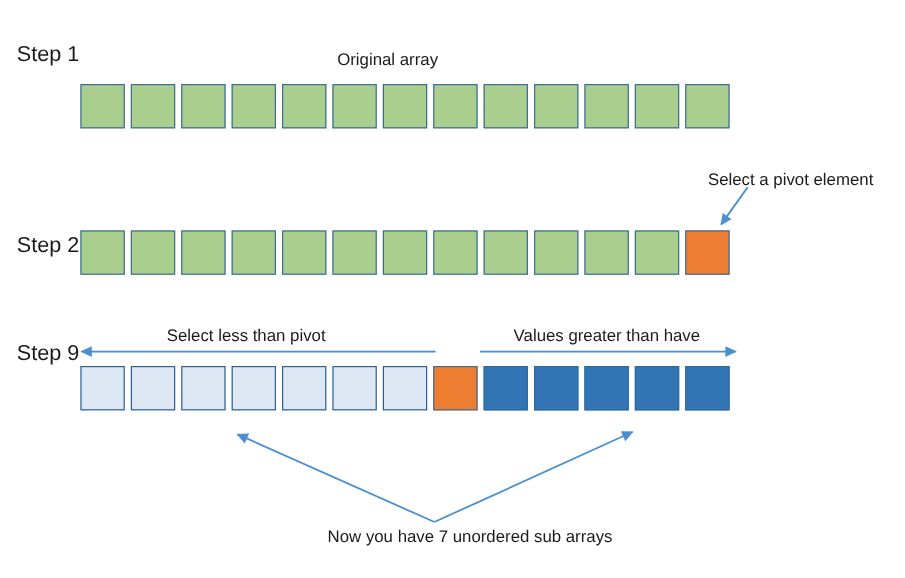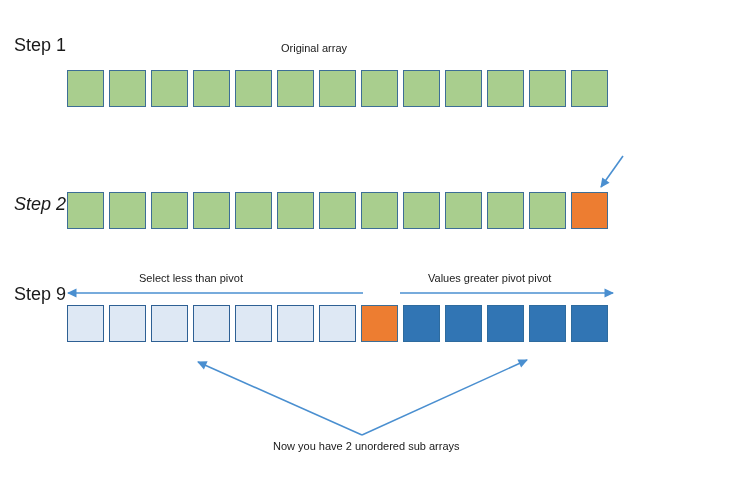--- a/index.html
+++ b/index.html
@@ -11,21 +11,21 @@
     position: relative;
     width: 754px;
     height: 482px;
     background: #ffffff;
     font-family: "Liberation Sans", sans-serif;
     overflow: hidden;
   }
   .txt {
     position: absolute;
     color: #1a1a1a;
-    font-size: 11px;
+    font-size: 14px;
     line-height: 1.1;
     white-space: nowrap;
   }
   .step-label { font-size: 18px; }
   .row {
     position: absolute;
     display: flex;
     flex-direction: row;
   }
   .cell {
@@ -66,22 +66,23 @@
       <div class="cell green"></div>
       <div class="cell green"></div>
       <div class="cell green"></div>
       <div class="cell green"></div>
       <div class="cell green"></div>
       <div class="cell green"></div>
       <div class="cell green"></div>
       <div class="cell green"></div>
     </div>
 
-  <div class="txt step-label" style="left:14px; top:195px;font-style:italic;">Step 2</div>
+  <div class="txt step-label" style="left:14px; top:195px;">Step 2</div>
 
+  <div class="txt" style="left:590px; top:142px;">Select a pivot element</div>
 
   <div class="row" id="row-step-2" style="left:67px; top:192px;">
       <div class="cell green"></div>
       <div class="cell green"></div>
       <div class="cell green"></div>
       <div class="cell green"></div>
       <div class="cell green"></div>
       <div class="cell green"></div>
       <div class="cell green"></div>
       <div class="cell green"></div>
@@ -89,39 +90,39 @@
       <div class="cell green"></div>
       <div class="cell green"></div>
       <div class="cell green"></div>
       <div class="cell orange"></div>
     </div>
 
   <div class="txt step-label" style="left:14px; top:285px;">Step 9</div>
 
   <div class="txt" style="left:139px; top:272px;">Select less than pivot</div>
 
-  <div class="txt" style="left:428px; top:272px;">Values greater pivot pivot</div>
+  <div class="txt" style="left:428px; top:272px;">Values greater than have</div>
 
   <div class="row" id="row-step-3" style="left:67px; top:305px;">
       <div class="cell pale"></div>
       <div class="cell pale"></div>
       <div class="cell pale"></div>
       <div class="cell pale"></div>
       <div class="cell pale"></div>
       <div class="cell pale"></div>
       <div class="cell pale"></div>
       <div class="cell orange"></div>
       <div class="cell blue"></div>
       <div class="cell blue"></div>
       <div class="cell blue"></div>
       <div class="cell blue"></div>
       <div class="cell blue"></div>
     </div>
 
-  <div class="txt" style="left:273px; top:440px;">Now you have 2 unordered sub arrays</div>
+  <div class="txt" style="left:273px; top:440px;">Now you have 7 unordered sub arrays</div>
 
   <svg class="overlay" viewBox="0 0 754 482">
     <defs>
       <marker id="ah-left" markerWidth="9" markerHeight="9" refX="8" refY="4.5" orient="auto-start-reverse" markerUnits="userSpaceOnUse">
         <path d="M 8 0.6 L 8 8.4 L 0.4 4.5 Z" fill="#4A8FD0"></path>
       </marker>
       <marker id="ah-right" markerWidth="9" markerHeight="9" refX="8" refY="4.5" orient="auto" markerUnits="userSpaceOnUse">
         <path d="M 0.4 0.6 L 8.6 4.5 L 0.4 8.4 Z" fill="#4A8FD0"></path>
       </marker>
       <marker id="ah-tri" markerWidth="11" markerHeight="11" refX="9" refY="5.5" orient="auto" markerUnits="userSpaceOnUse">

